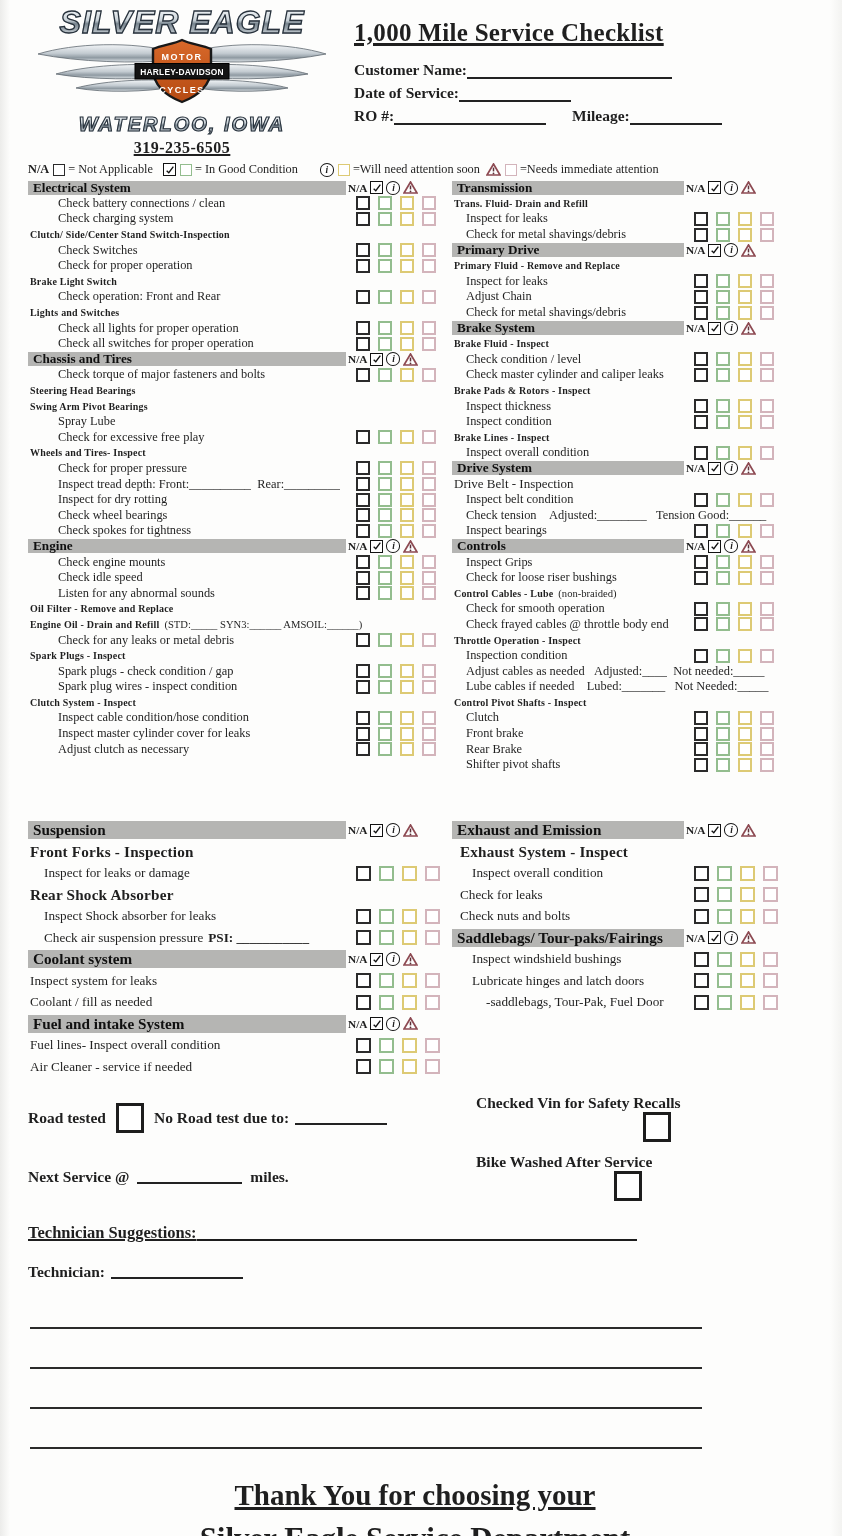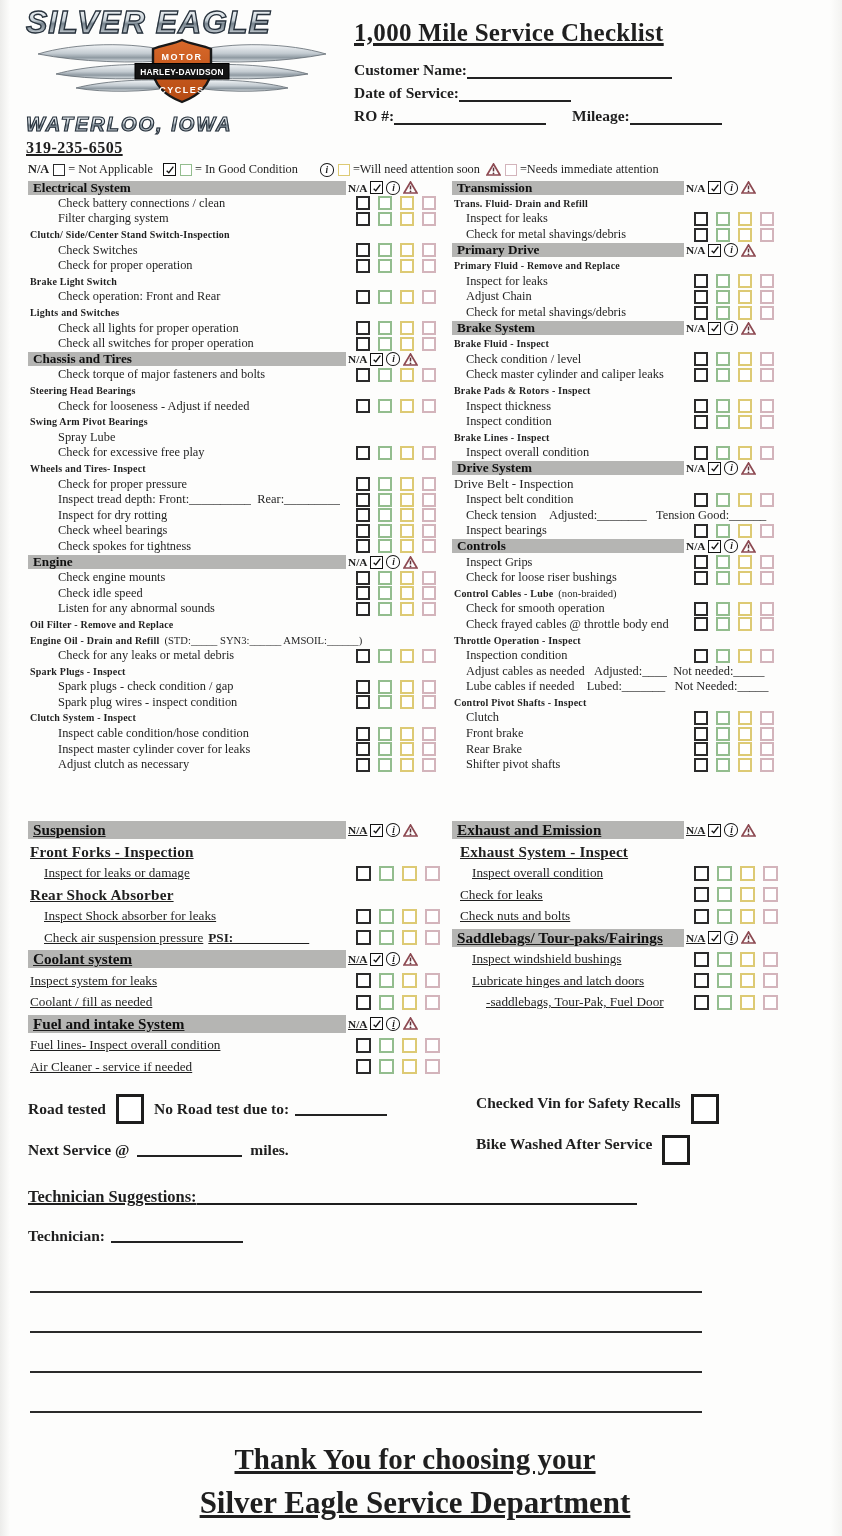--- a/index.html
+++ b/index.html
@@ -1,20 +1,20 @@
 <!DOCTYPE html>
 <html><head>
 <meta charset="utf-8">
 <style>
   html,body{margin:0;padding:0;}
   body{width:842px;height:1536px;background:#fdfdfc;font-family:"Liberation Serif",serif;color:#1f1f1f;overflow:hidden;position:relative;}
   .page{position:absolute;inset:0;background:linear-gradient(90deg,#ececea 0,#fdfdfc 10px,#fdfdfc 830px,#f3f3f1 842px);}
   
   header{display:flex;padding-top:5px;}
-  .logo-block{width:312px;margin-left:26px;flex:none;}
+  .logo-block{width:312px;margin-left:26px;text-align:center;flex:none;}
   .chrome{font-family:"Liberation Sans",sans-serif;font-weight:900;font-style:italic;color:#7d8a94;
     background:linear-gradient(180deg,#f4f7f9 10%,#c9d2d8 45%,#77848e 55%,#e8edf0 100%);
     -webkit-background-clip:text;background-clip:text;-webkit-text-fill-color:transparent;
     -webkit-text-stroke:1.3px #28323c;}
   .brand{font-size:32px;line-height:34px;letter-spacing:1px;}
   .wings{margin-top:-2px;display:block;margin-left:auto;margin-right:auto;}
   .city{font-size:20px;line-height:22px;letter-spacing:2px;-webkit-text-stroke:1.1px #28323c;}
   .phone{font-size:16px;font-weight:bold;text-decoration:underline;text-decoration-thickness:2px;margin-top:4px;letter-spacing:.5px;}
   .st{fill:#fff;font-family:"Liberation Sans",sans-serif;font-weight:bold;}
   .motor{font-size:9px;letter-spacing:1.5px;}
@@ -37,21 +37,21 @@
   .lg-gap{width:10px;}.lg-gap2{width:6px;}
   
   .block{display:flex;margin-left:28px;}
   .block.upper{margin-top:3px;}
   .block.lower{margin-top:47px;}
   .col{flex:none;display:flex;flex-direction:column;}
   .cl{width:412px;}
   .cr{width:326px;margin-left:12px;}
   .row{display:flex;align-items:center;}
   .upper .row{height:15.6px;}
-  .lower .row{height:21.5px;text-decoration:underline;}
+  .lower .row{height:21.5px;}
   .lab{flex:1;white-space:nowrap;display:flex;align-items:baseline;}
   .row.i .txt{font-size:12.4px;}
   .row.p .txt{font-size:13px;}
   .row.h .txt{font-weight:bold;font-size:10px;letter-spacing:.2px;}
   .lower .row.h .txt{font-size:15.2px;}
   .lower .row.i .txt{font-size:13.2px;}
   .suffix{font-size:10.6px;margin-left:5px;}
   .btail{font-weight:bold;margin-left:5px;font-size:13.2px;}
   .upper .cl .ind1 .lab{padding-left:30px;}
   .upper .cr .ind1 .lab{padding-left:14px;}
@@ -72,21 +72,21 @@
   .b3{border-color:#d3b4bb;}
   .nacluster{width:92px;flex:none;display:flex;align-items:center;gap:3px;padding-left:2px;}
   .na{font-weight:bold;font-size:11.3px;}
   .cb{width:11px;height:11px;border:1.6px solid #111;display:inline-flex;align-items:center;justify-content:center;background:#fff;flex:none;}
   .info{width:12px;height:12px;border:1.3px solid #161616;border-radius:50% / 46%;display:inline-flex;align-items:center;justify-content:center;font-family:"Liberation Serif",serif;font-weight:bold;font-style:italic;font-size:9.5px;background:#fff;flex:none;}
   .warnic{display:inline-flex;flex:none;}
   
   .footer{margin:16px 0 0 28px;width:788px;}
   .footer .frw{display:flex;align-items:center;font-weight:bold;font-size:15.5px;}
   .fleft{width:448px;display:flex;align-items:center;flex:none;}
-  .fright{display:flex;align-items:flex-start;}
+  .fright{display:flex;align-items:flex-end;flex-direction:column;}
   .bigbox{width:22px;height:24px;border:3px solid #1d1d1d;margin:0 10px;background:#fff;flex:none;}
   .f2{margin-top:11px;}
   .f3{margin-top:20px;}
   .f4{margin-top:22px;}
   .fln{margin-left:6px;}
   .w105{width:105px;margin:0 8px;}
   .w130{width:132px;}
   .sug{font-size:16.5px;text-decoration:underline;text-decoration-thickness:2px;}
   .fill-line{flex:1;max-width:440px;border-bottom:2.4px solid #1d1d1d;height:14px;}
   .blanks{margin-left:30px;}
@@ -214,21 +214,21 @@
           </span>
           <div class="boxes">
             <span class="box b0"></span>
             <span class="box b1"></span>
             <span class="box b2"></span>
             <span class="box b3"></span>
           </div>
         </div>
         <div class="row i ind1">
           <span class="lab">
-            <span class="txt">Filter charging system</span>
+            <span class="txt">Check charging system</span>
           </span>
           <div class="boxes">
             <span class="box b0"></span>
             <span class="box b1"></span>
             <span class="box b2"></span>
             <span class="box b3"></span>
           </div>
         </div>
         <div class="row h ind0">
           <span class="lab">
@@ -327,31 +327,20 @@
             <span class="box b0"></span>
             <span class="box b1"></span>
             <span class="box b2"></span>
             <span class="box b3"></span>
           </div>
         </div>
         <div class="row h ind0">
           <span class="lab">
             <span class="txt">Steering Head Bearings</span>
           </span>
-        </div>
-        <div class="row i ind1">
-          <span class="lab">
-            <span class="txt">Check for looseness - Adjust if needed</span>
-          </span>
-          <div class="boxes">
-            <span class="box b0"></span>
-            <span class="box b1"></span>
-            <span class="box b2"></span>
-            <span class="box b3"></span>
-          </div>
         </div>
         <div class="row h ind0">
           <span class="lab">
             <span class="txt">Swing Arm Pivot Bearings</span>
           </span>
         </div>
         <div class="row i ind1">
           <span class="lab">
             <span class="txt">Spray Lube</span>
           </span>

